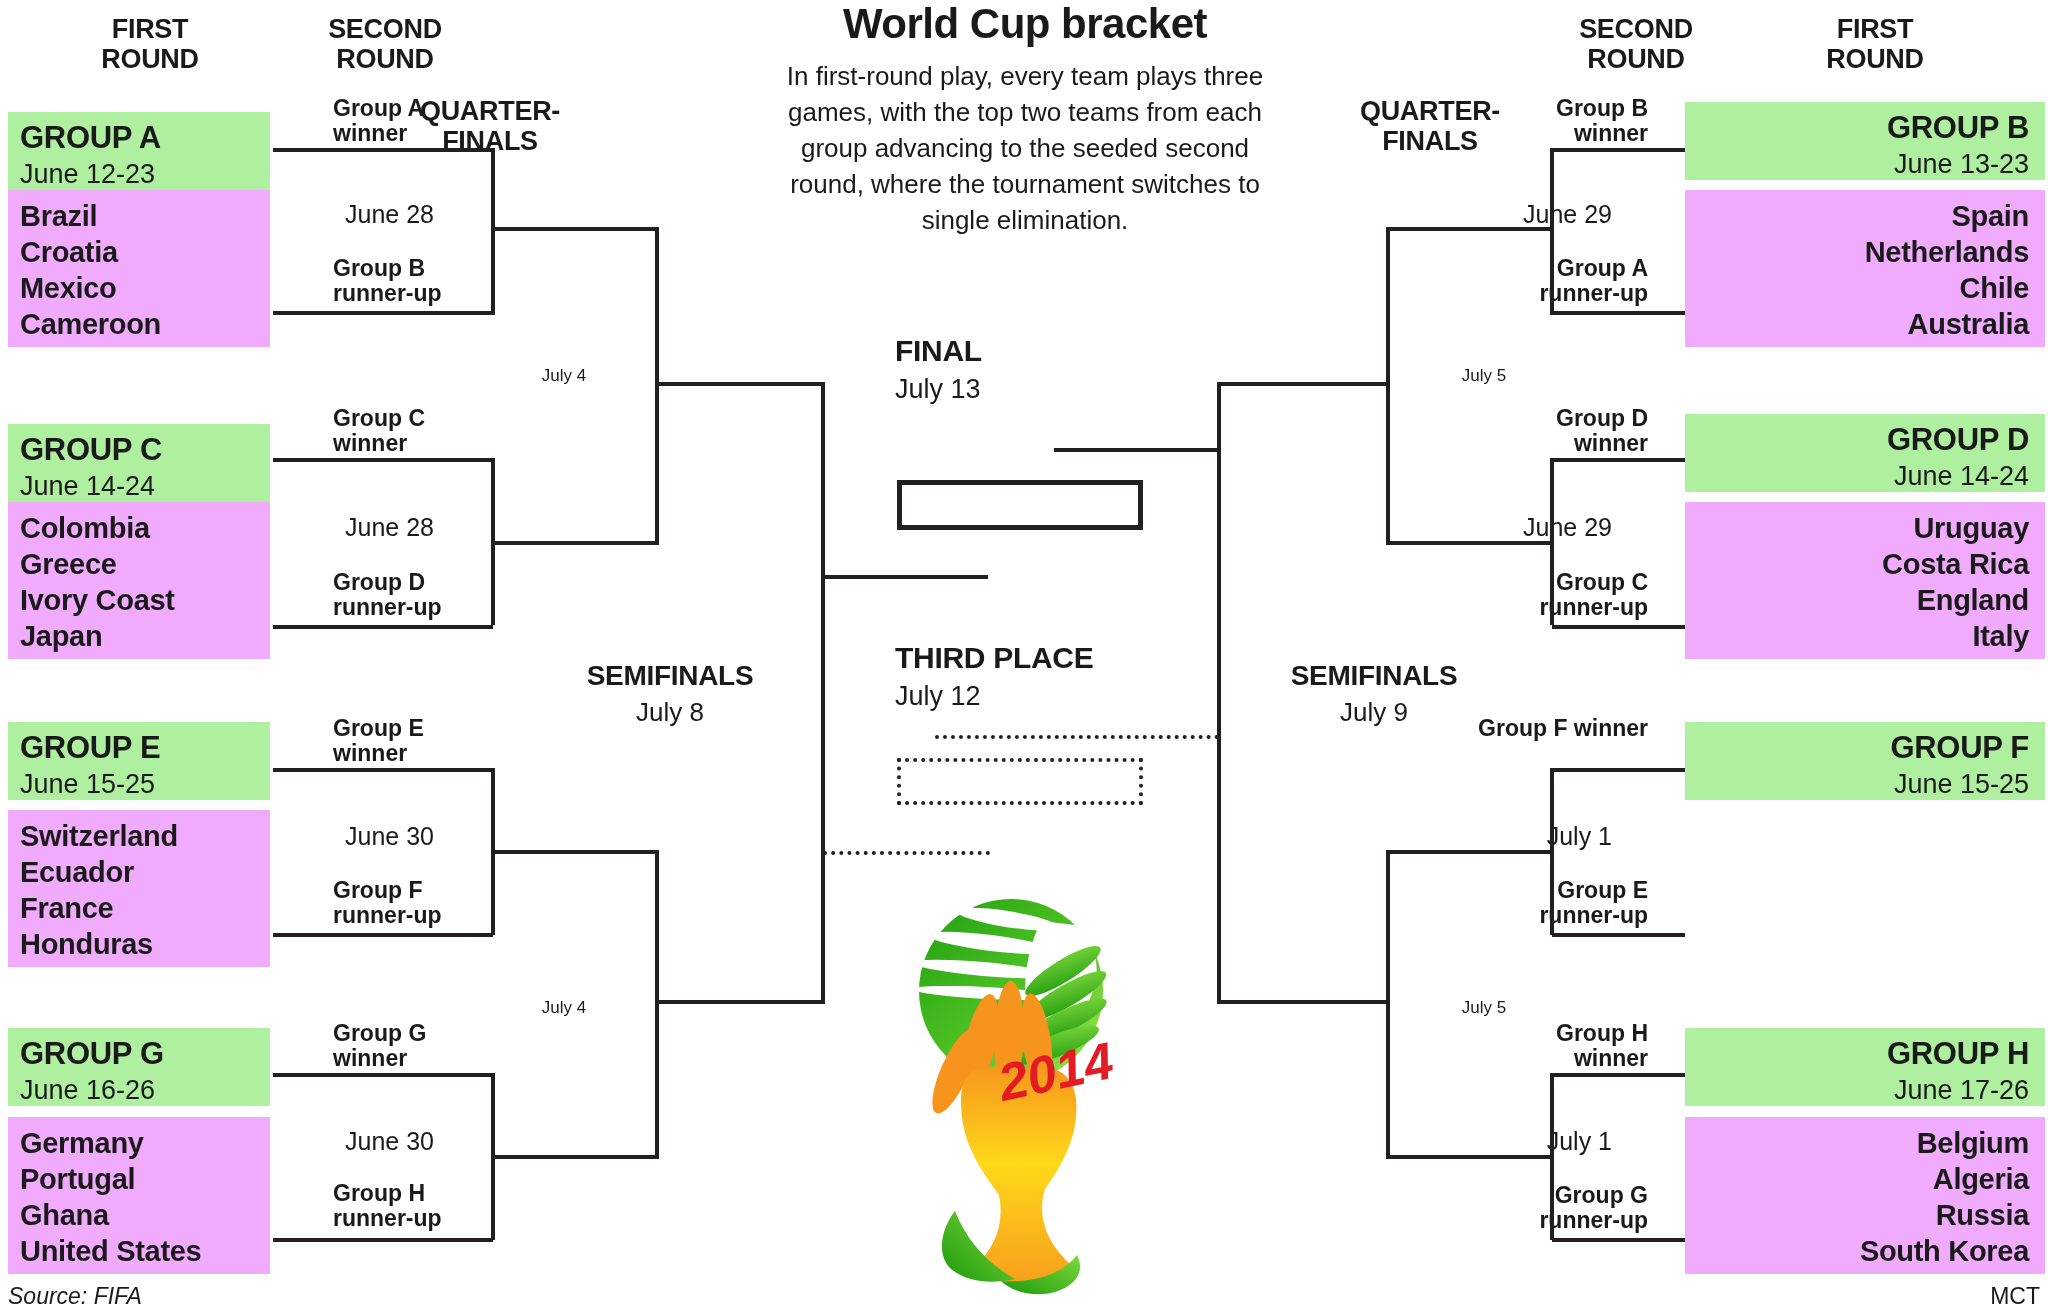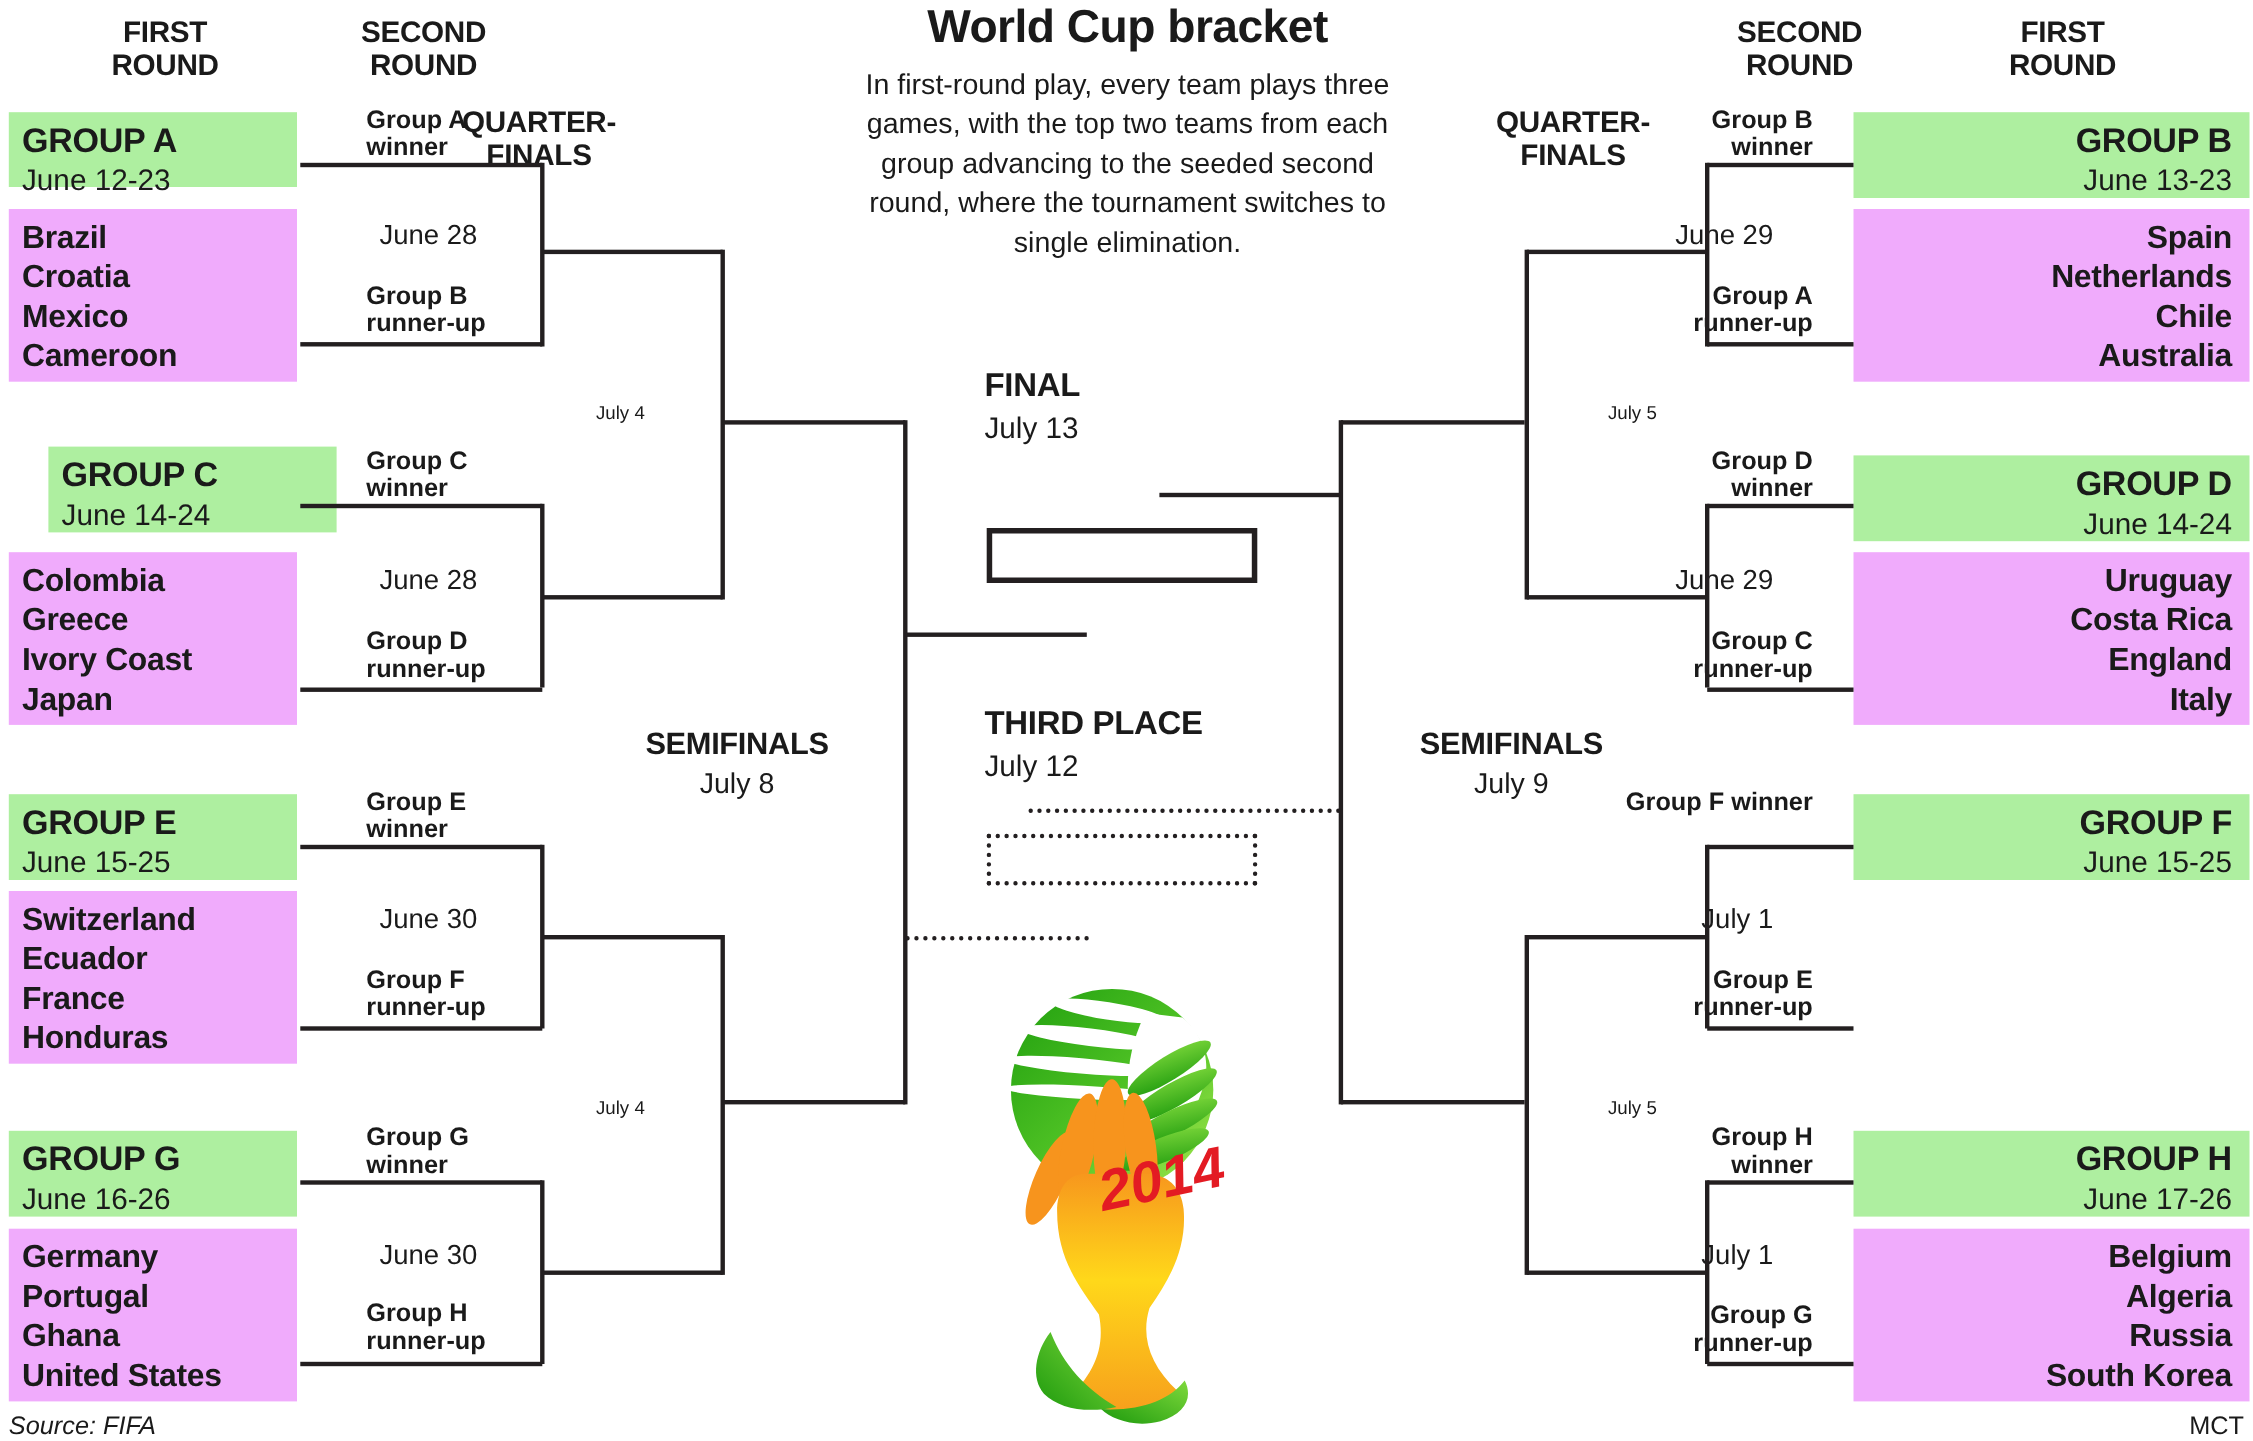--- a/index.html
+++ b/index.html
@@ -81,31 +81,31 @@
   </div>
   <div class="abs center-hdr" style="left:895px;top:334px;">
     <div class="s-label">FINAL</div>
     <div class="s-date">July 13</div>
   </div>
   <div class="abs center-hdr" style="left:895px;top:641px;">
     <div class="s-label">THIRD PLACE</div>
     <div class="s-date">July 12</div>
   </div>
 
-  <div class="gbox left-side" style="top:102px;height:68px;">
+  <div class="gbox left-side" style="top:112px;height:78px;">
     <div class="pad g-name">GROUP A</div>
     <div class="pad g-dates">June 12-23</div>
   </div>
   <div class="gbox left-side light teams-wrap" style="top:190px;height:149px;">
     <div class="pad team">Brazil</div>
     <div class="pad team">Croatia</div>
     <div class="pad team">Mexico</div>
     <div class="pad team">Cameroon</div>
   </div>
-  <div class="gbox left-side" style="top:406px;height:78px;margin-left:36px;">
+  <div class="gbox left-side" style="top:424px;height:78px;">
     <div class="pad g-name">GROUP C</div>
     <div class="pad g-dates">June 14-24</div>
   </div>
   <div class="gbox left-side light teams-wrap" style="top:502px;height:149px;">
     <div class="pad team">Colombia</div>
     <div class="pad team">Greece</div>
     <div class="pad team">Ivory Coast</div>
     <div class="pad team">Japan</div>
   </div>
   <div class="gbox left-side" style="top:722px;height:78px;">

